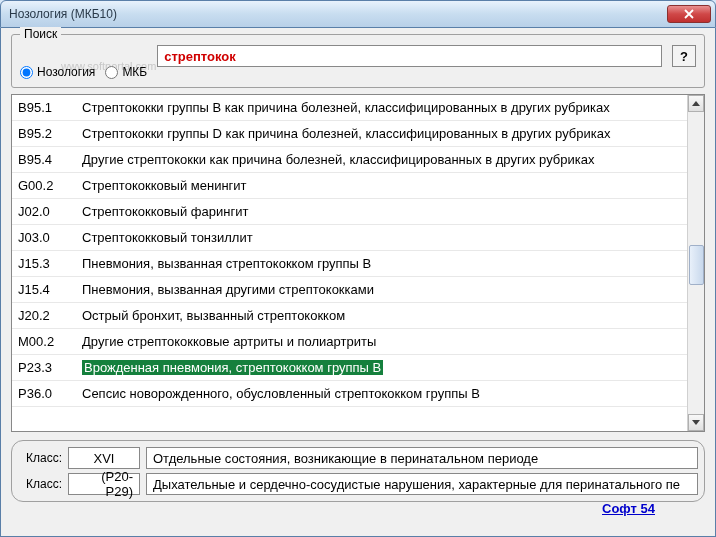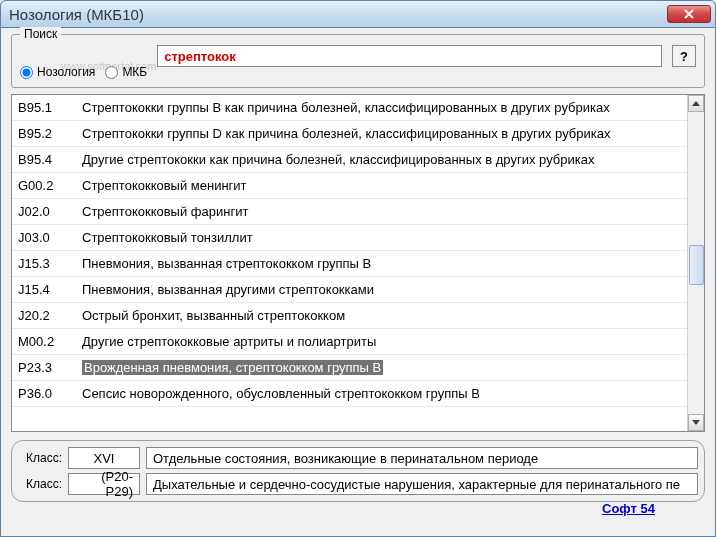--- a/index.html
+++ b/index.html
@@ -16,21 +16,21 @@
     background: linear-gradient(to bottom, #e8f2fc 0%, #c8ddf0 50%, #b8d0e8 100%);
     border: 1px solid #5a7fa8;
     border-radius: 6px 6px 0 0;
     display: flex;
     align-items: center;
     padding: 0 4px 0 8px;
     position: relative;
   }
   .titlebar-title {
     color: #2a3a4a;
-    font-size: 15px;
+    font-size: 12px;
     flex: 1;
   }
   .close-btn {
     width: 44px;
     height: 18px;
     background: linear-gradient(to bottom, #e89090 0%, #d04848 50%, #c03030 100%);
     border: 1px solid #8a3030;
     border-radius: 3px;
     display: flex;
     align-items: center;
@@ -120,21 +120,21 @@
     padding-left: 6px;
     font-size: 13px;
   }
   .result-text {
     flex: 1;
     font-size: 13px;
     white-space: nowrap;
     overflow: hidden;
   }
   .result-row.selected .result-text span {
-    background: #737373;
+    background: #15803d;
     color: #fff;
     padding: 1px 2px;
   }
   .scrollbar {
     width: 17px;
     background: #f0f0f0;
     border-left: 1px solid #d0d0d0;
     position: relative;
   }
   .scroll-btn {

